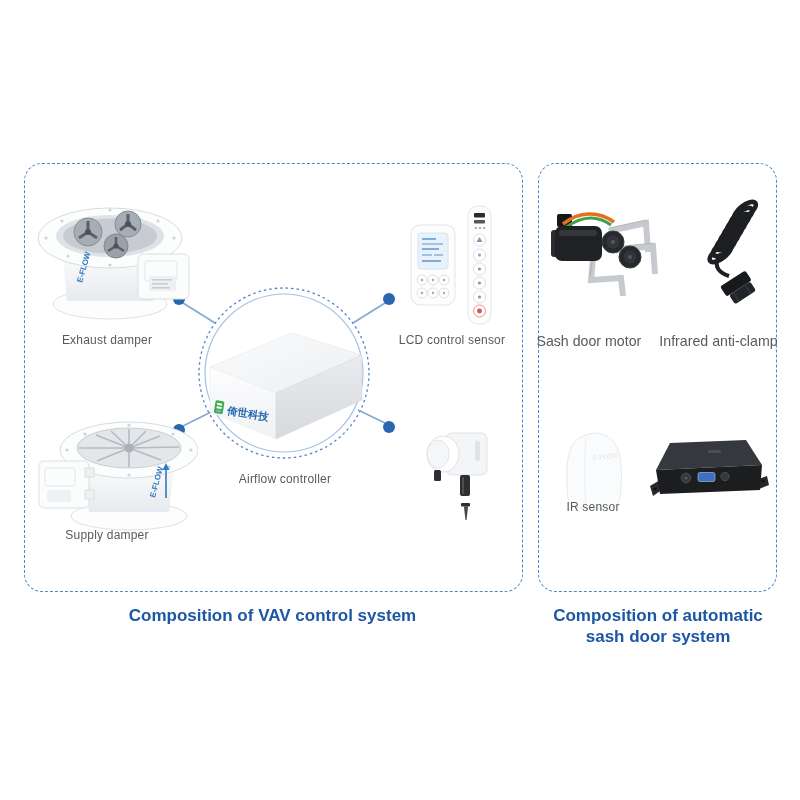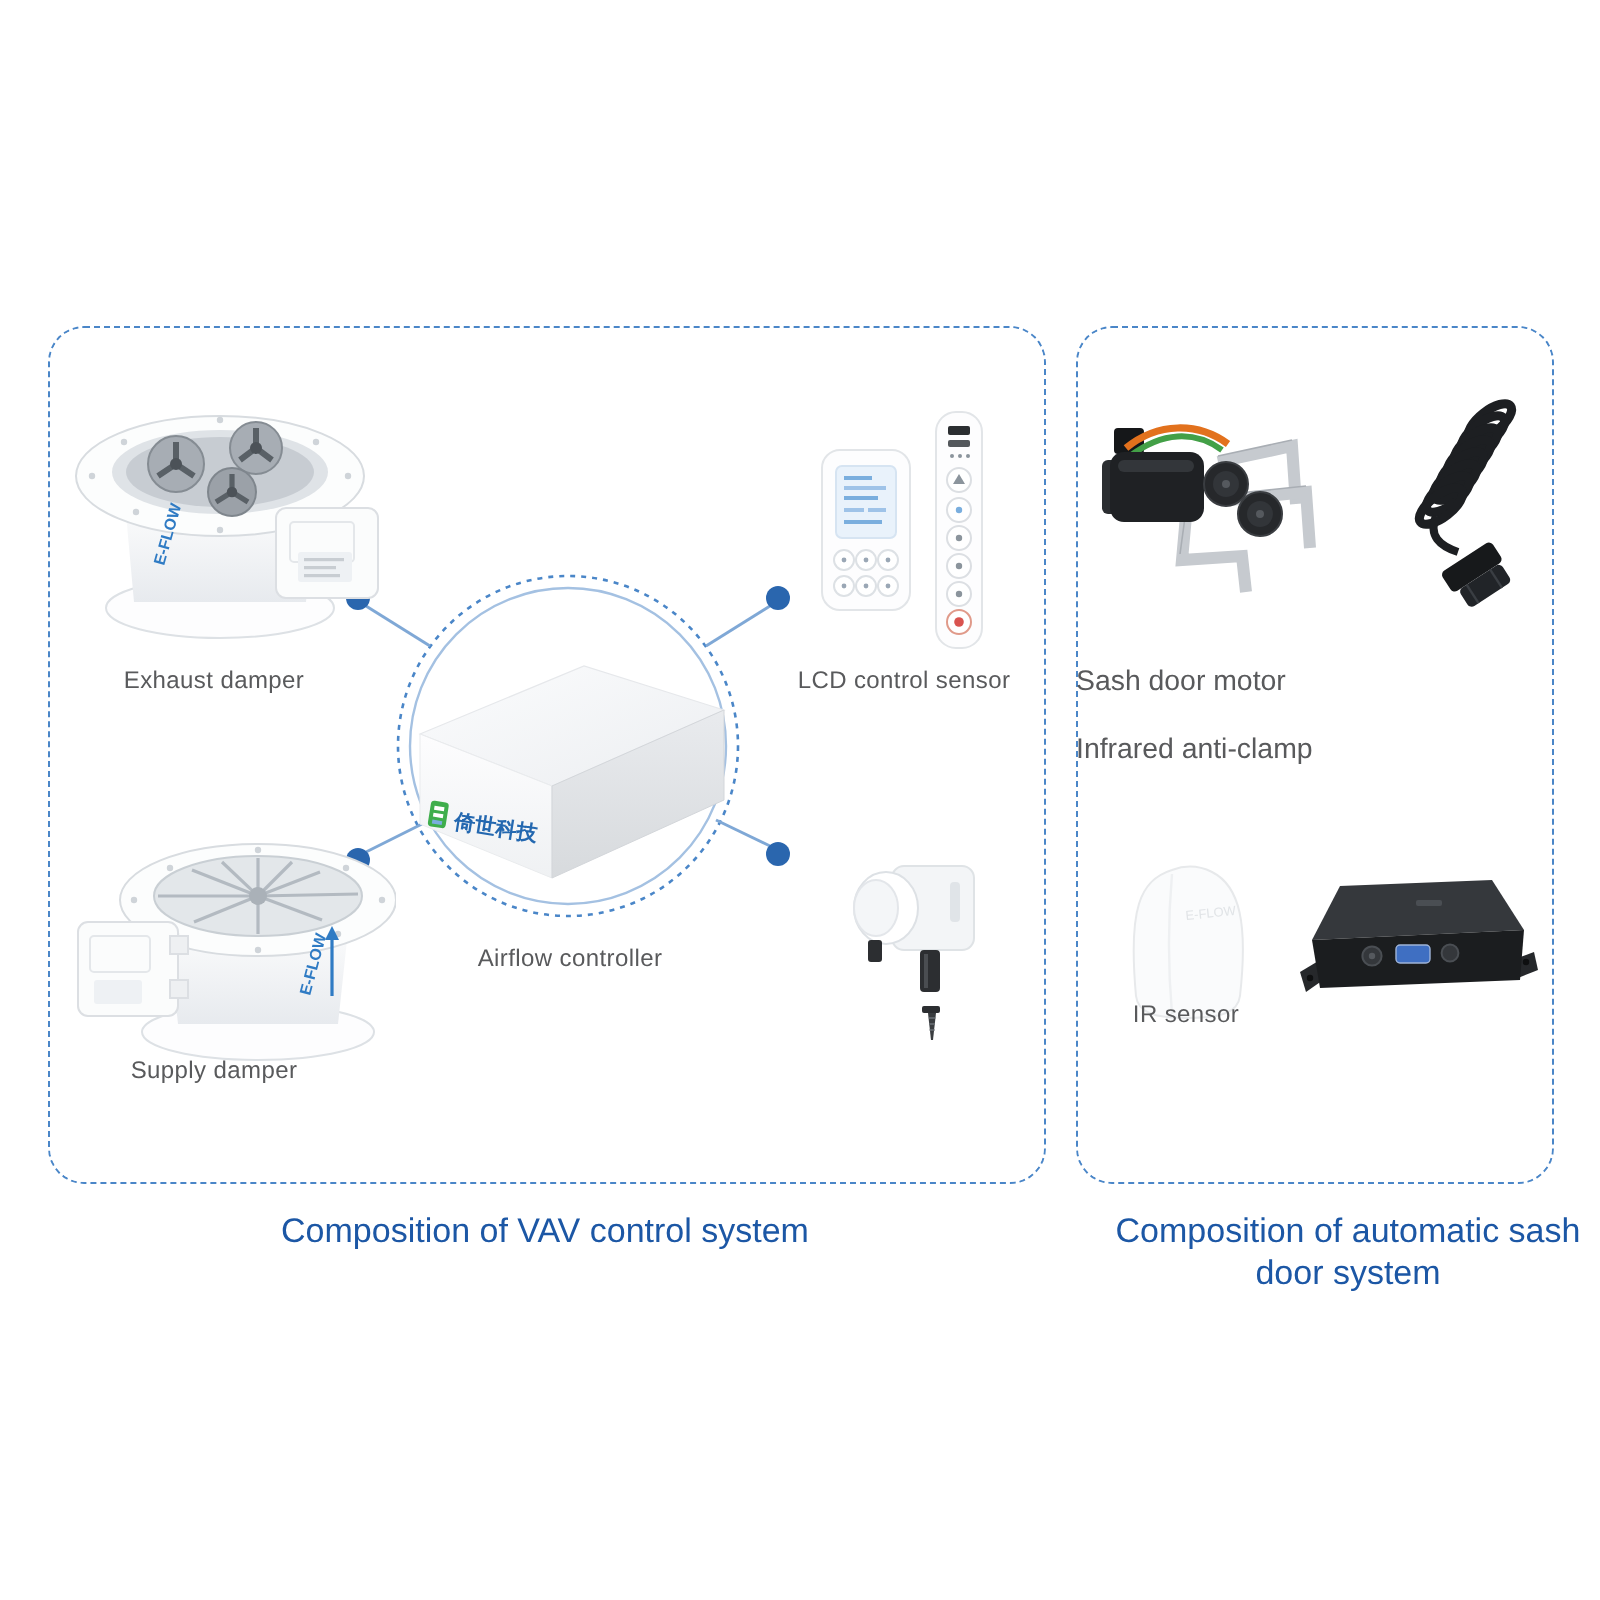--- a/index.html
+++ b/index.html
@@ -3,22 +3,22 @@
 <meta charset="utf-8">
 <style>
   html,body{margin:0;padding:0;background:#fff;}
   #canvas{position:relative;width:800px;height:800px;background:#ffffff;overflow:hidden;
           font-family:"Liberation Sans", sans-serif;}
   .abs{position:absolute;}
   .panel{position:absolute;border:1.6px dashed #4a86c8;border-radius:18px;background:transparent;}
   #vav-panel{left:24px;top:163px;width:497px;height:427px;}
   #sash-panel{left:538px;top:163px;width:237px;height:427px;}
   .lbl{position:absolute;text-align:center;font-size:12px;color:#595a5c;letter-spacing:.2px;line-height:1.25;}
-  .title{position:absolute;text-align:center;font-size:17px;font-weight:400;color:#1c57a5;line-height:1.22;}
-  .row-lbl{position:absolute;display:flex;justify-content:center;gap:18px;font-size:14.2px;color:#595a5c;white-space:nowrap;flex-direction:column;}
+  .title{position:absolute;text-align:center;font-size:17px;font-weight:700;color:#1c57a5;line-height:1.22;}
+  .row-lbl{position:absolute;display:flex;justify-content:center;gap:18px;font-size:14.2px;color:#595a5c;white-space:nowrap;}
   svg{display:block;}
   #connector-overlay{position:absolute;left:0;top:0;pointer-events:none;}
 </style>
 </head>
 <body>
 
 <div id="canvas">
 
   <div id="vav-panel" class="panel"></div>
   <div id="sash-panel" class="panel"></div>
@@ -316,15 +316,15 @@
   <div class="row-lbl" style="left:538px;width:238px;top:333px">
     <span>Sash door motor</span>
     <span>Infrared anti-clamp</span>
   </div>
 
   <div class="lbl" style="left:548px;width:90px;top:500px">IR sensor</div>
 
 
   <div class="title" style="left:24px;width:497px;top:606px">Composition of VAV control system</div>
 
-  <div class="title" style="left:554px;width:240px;top:606px">Composition of automatic sash door system</div>
+  <div class="title" style="left:538px;width:240px;top:606px">Composition of automatic sash door system</div>
 
 </div>
 
 </body></html>

